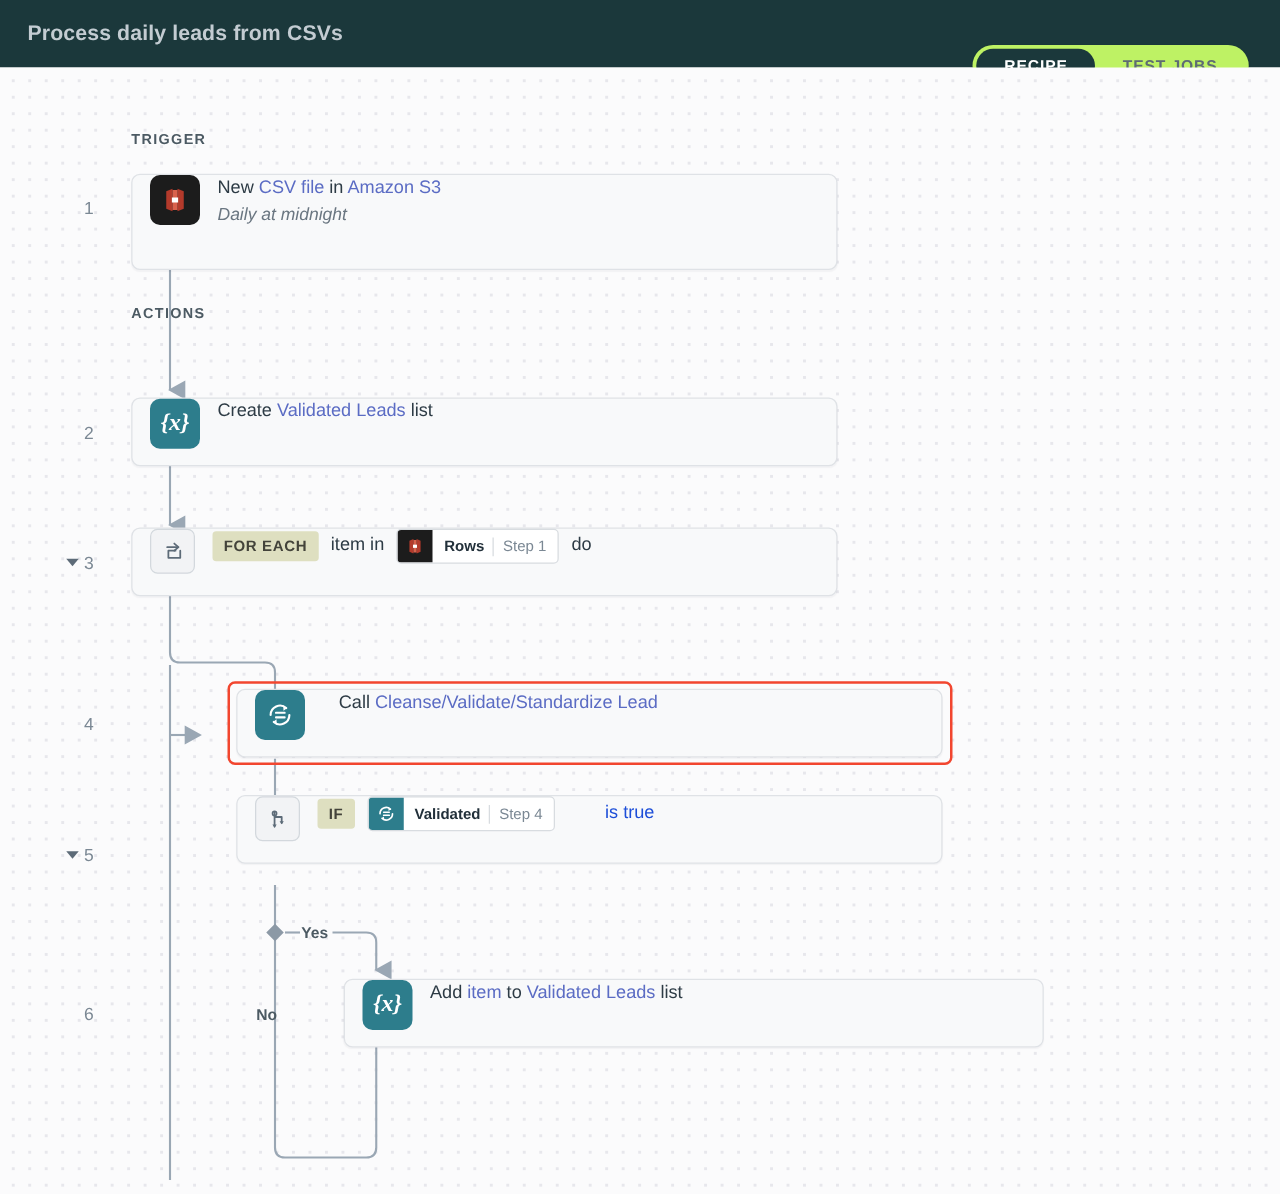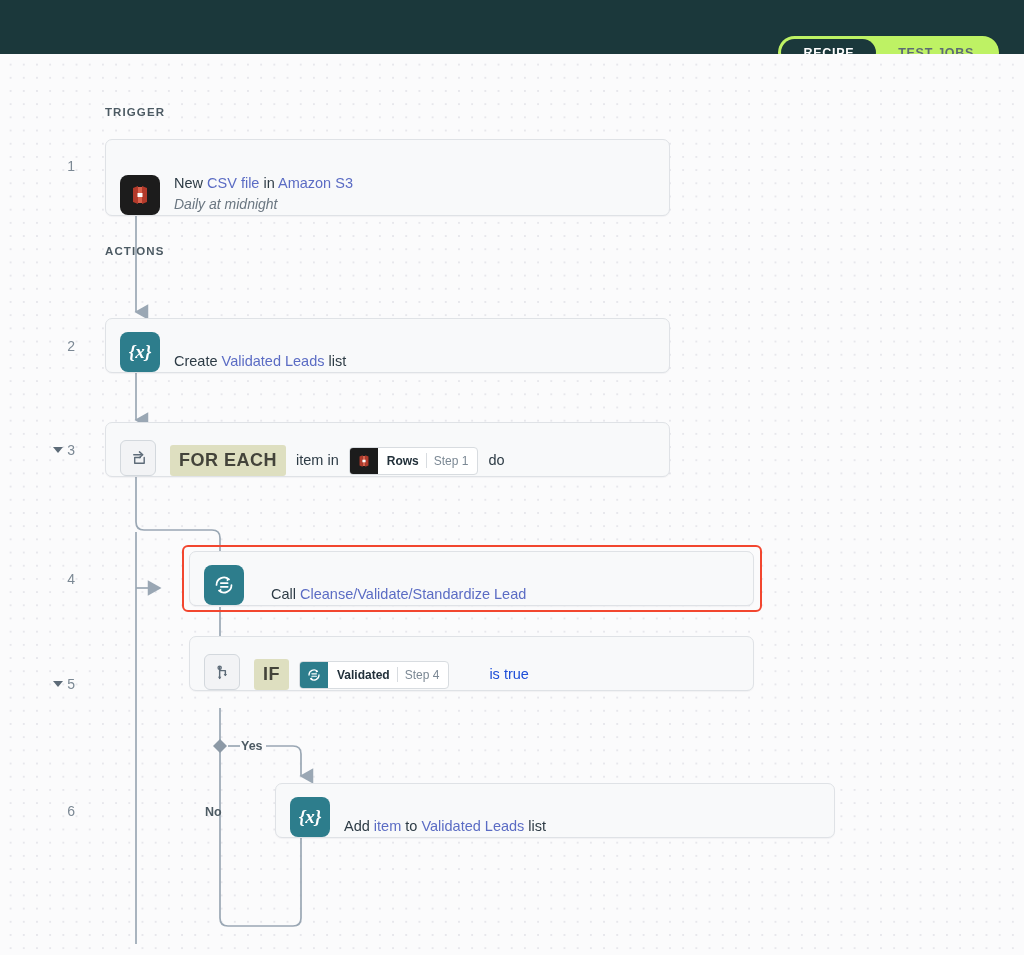--- a/index.html
+++ b/index.html
@@ -82,21 +82,21 @@
     border-top: 6px solid #5d6b78;
     cursor: pointer;
   }
 
   
   .card {
     position: absolute;
     background: #f8f9fa;
     border: 1px solid #dfe2e6;
     border-radius: 7px;
-    display: flex; align-items: flex-end;
+    display: flex; align-items: flex-start;
     padding: 0 14px;
     box-shadow: 0 1px 1px rgba(20,30,40,.04);
     cursor: pointer;
   }
   .card-highlight-wrap {
     position: absolute;
     border: 2px solid #f2462f;
     border-radius: 6px;
     background: transparent;
     pointer-events: none;
@@ -126,21 +126,21 @@
     font-family: "Liberation Serif", serif;
     font-size: 19px; font-weight: bold; font-style: italic;
     color: #ffffff;
   }
 
   
   .kw {
     flex: 0 0 auto;
     background: #dedfc0;
     color: #43433a;
-    font-size: 18px; font-weight: bold;
+    font-size: 12px; font-weight: bold;
     letter-spacing: .5px;
     padding: 5px 9px;
     border-radius: 3px;
   }
 
   
   .pill {
     flex: 0 0 auto;
     display: inline-flex; align-items: stretch;
     height: 28px;
@@ -172,20 +172,21 @@
     font-size: 12.5px; font-weight: bold;
     color: #4c5a63;
   }
 </style>
 </head>
 <body>
 
 <div id="app">
 
   <div class="header">
+    <div class="header-title">Process daily leads from CSVs</div>
     <div class="tab-group">
       <div class="tab active">RECIPE</div>
       <div class="tab">TEST JOBS</div>
     </div>
   </div>
 
   <div class="canvas">
 
     <svg class="wires" viewBox="0 0 1024 901" xmlns="http://www.w3.org/2000/svg">
       <defs>

